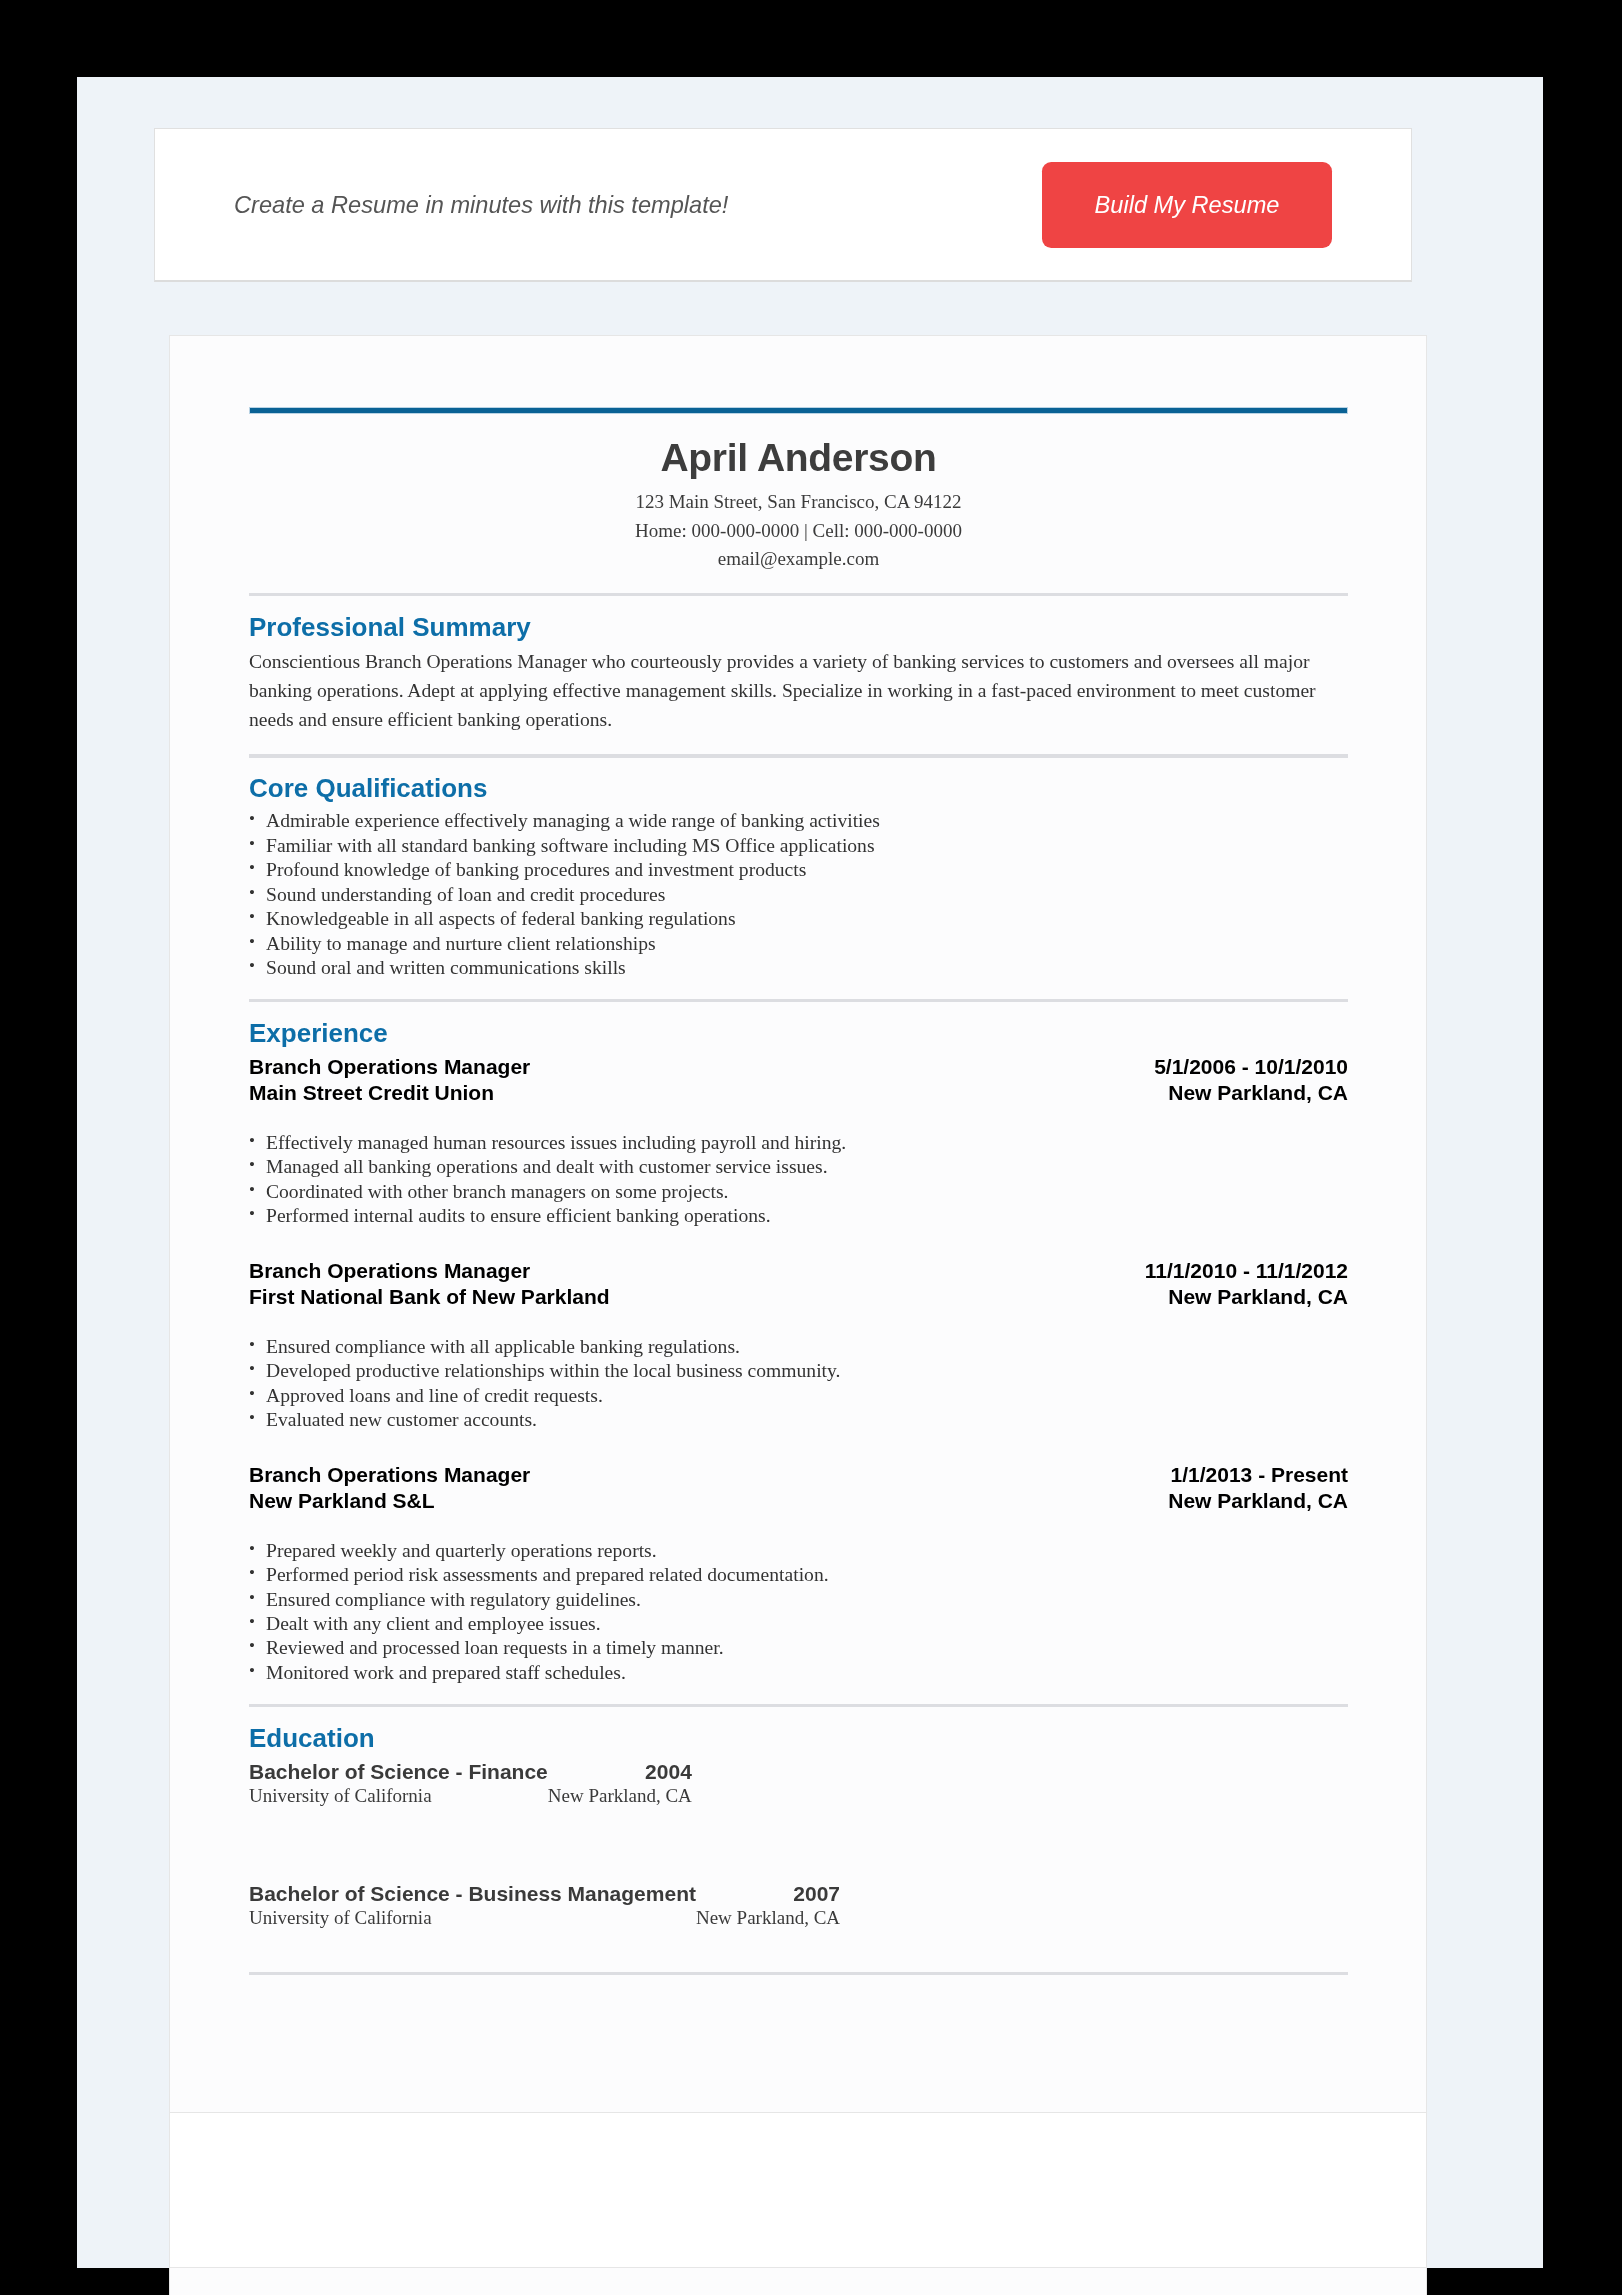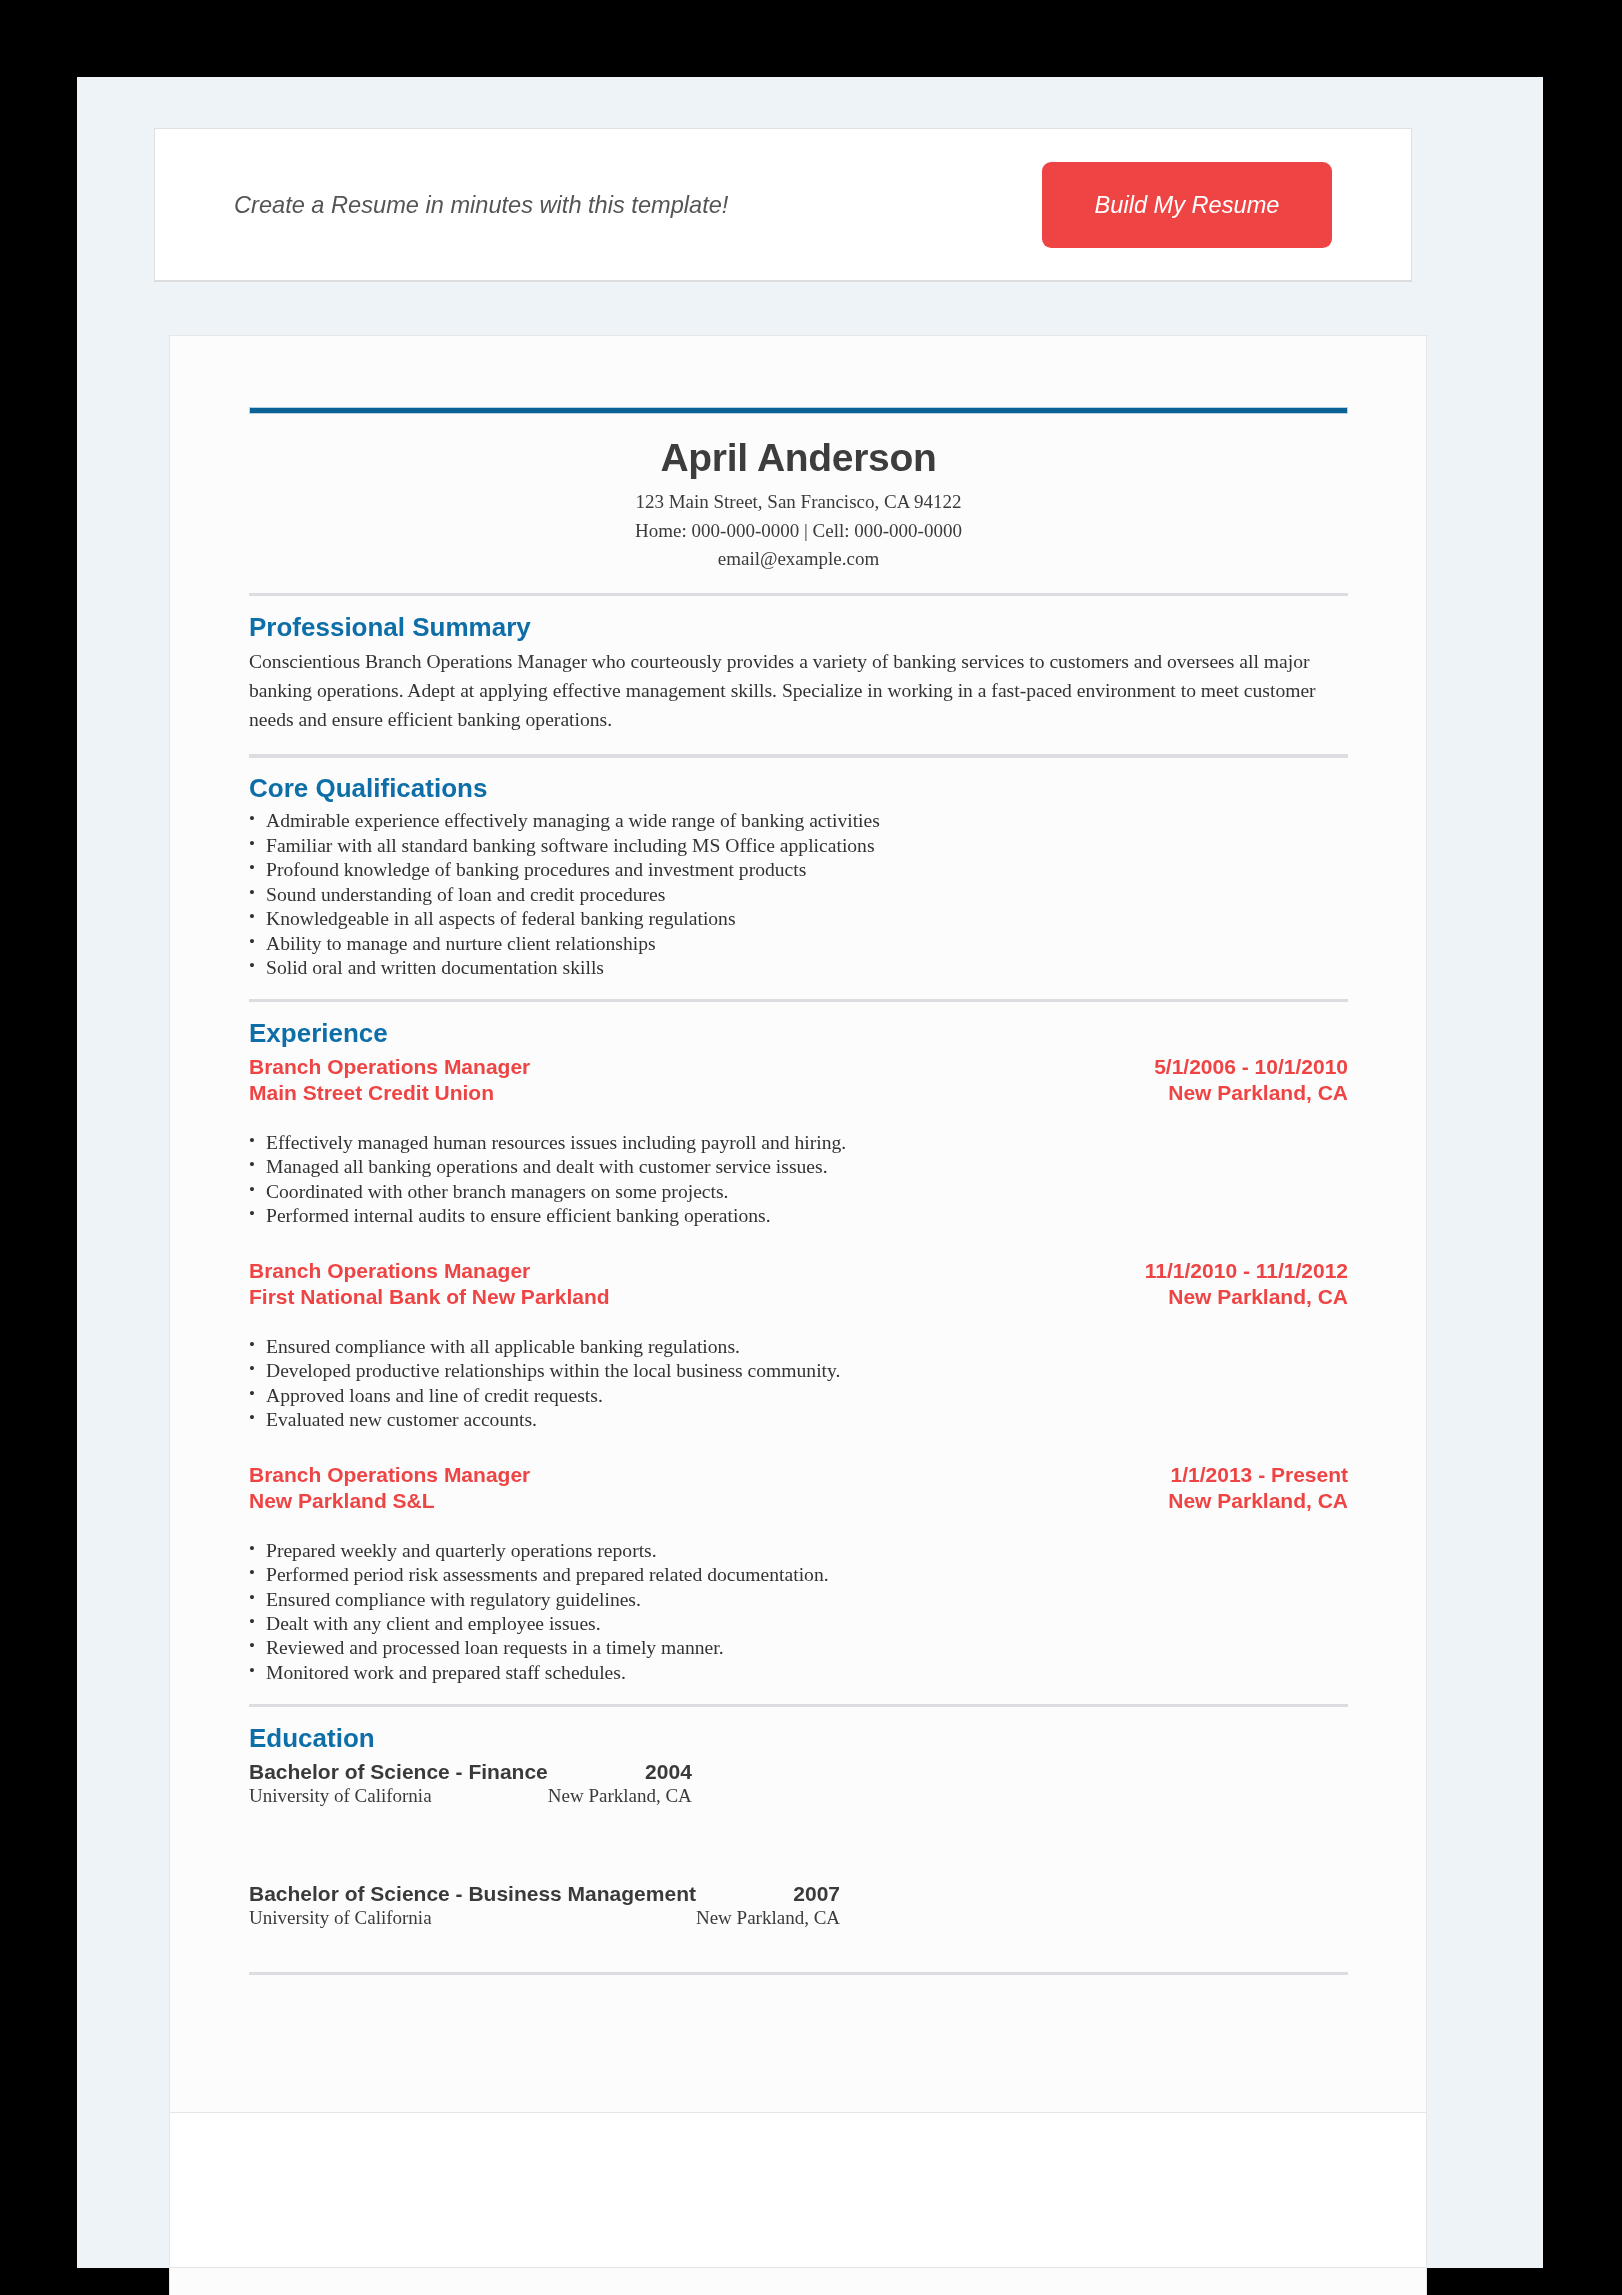--- a/index.html
+++ b/index.html
@@ -143,21 +143,21 @@
   .job { margin-top:1.3px; }
   .job + .job { margin-top:31px; }
   .job-head {
     display:flex;
     justify-content:space-between;
     align-items:flex-start;
   }
   .job-left, .job-right {
     font-family:"Liberation Sans", sans-serif;
     font-size:21px; font-weight:bold;
-    color:#ef4444;
+    color:#000000;
     line-height:1.23;
   }
   .job-right { text-align:right; }
   .job-bullets { margin-top:25px; }
 
   
   .edu { display:flex; justify-content:flex-start; align-items:flex-start; }
   .edu + .edu { margin-top:72px; }
   .edu-degree {
     font-family:"Liberation Sans", sans-serif;
@@ -232,21 +232,21 @@
 
       <div class="sec">
         <div class="sec-title">Core Qualifications</div>
         <ul class="bullets" id="qual-list">
             <li>Admirable experience effectively managing a wide range of banking activities</li>
             <li>Familiar with all standard banking software including MS Office applications</li>
             <li>Profound knowledge of banking procedures and investment products</li>
             <li>Sound understanding of loan and credit procedures</li>
             <li>Knowledgeable in all aspects of federal banking regulations</li>
             <li>Ability to manage and nurture client relationships</li>
-            <li>Solid oral and written documentation skills</li>
+            <li>Sound oral and written communications skills</li>
           </ul>
       </div>
 
       <hr class="sec-rule">
 
       <div class="sec">
         <div class="sec-title">Experience</div>
         <div id="jobs-container">
             <div class="job">
               <div class="job-head">

